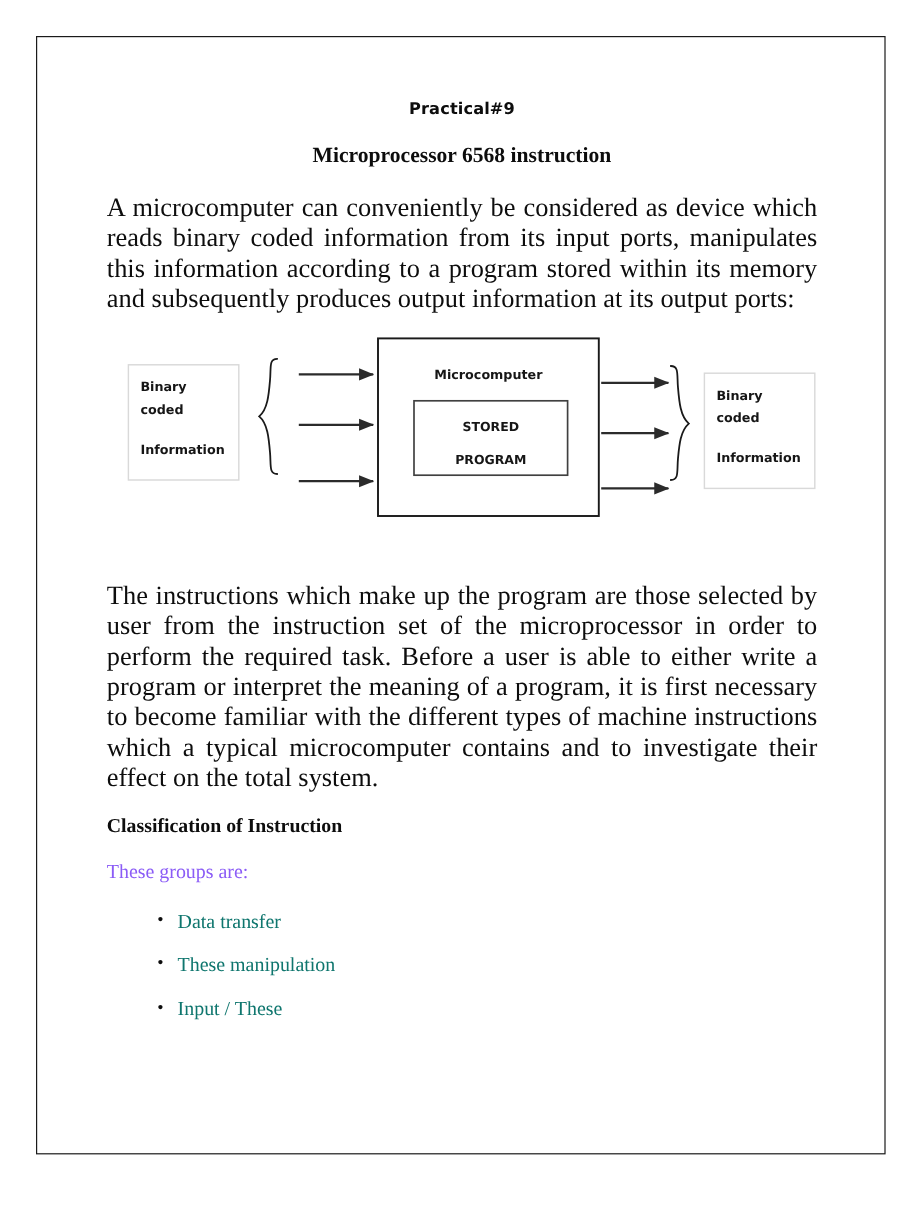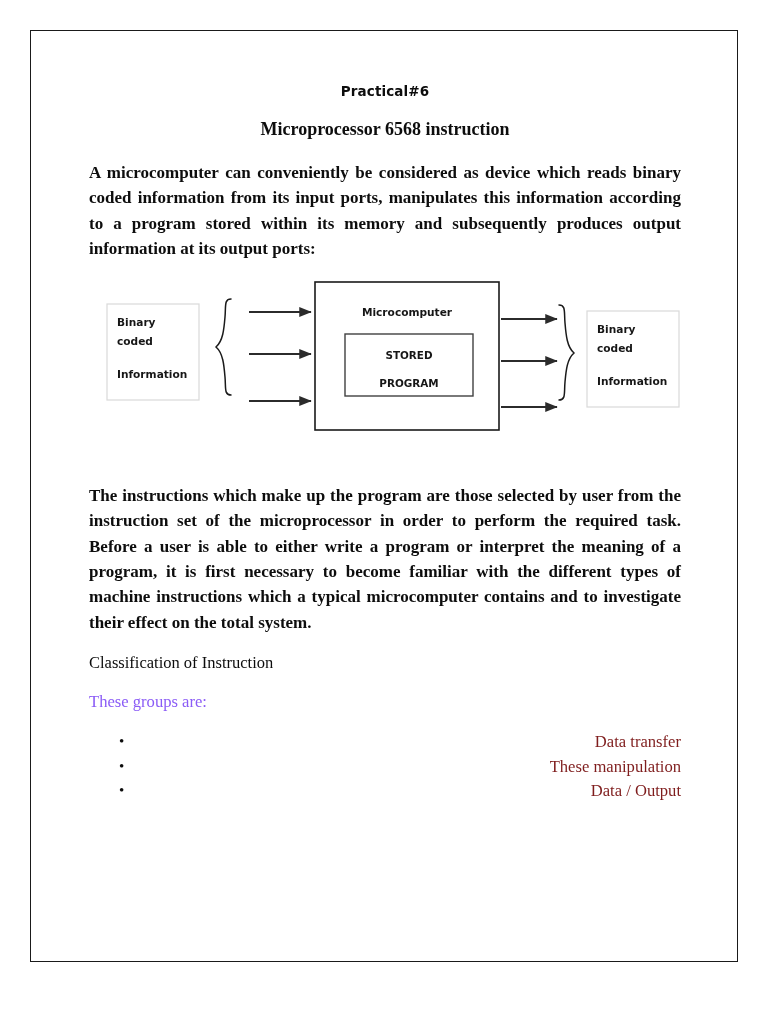--- a/index.html
+++ b/index.html
@@ -47,58 +47,56 @@
   .title-serif {
     font-family: "Liberation Serif", "DejaVu Serif", serif;
     font-weight: bold;
     font-size: 18px;
     text-align: center;
     color: #0d0d0d;
     margin: 0 0 20px 0;
   }
   .section-heading {
     font-family: "Liberation Serif", "DejaVu Serif", serif;
-    font-weight: normal;
+    font-weight: bold;
     font-size: 16.5px;
     color: #0d0d0d;
     margin: 0 0 16px 0;
   }
 
   
   .para {
-    font-size: 17px;
+    font-size: 22px;
     line-height: 25.3px;
     text-align: justify;
     text-justify: inter-word;
     color: #0d0d0d;
     margin: 0 0 18px 0;
-    font-weight: bold;
   }
   .para-plain {
     font-size: 16.6px;
     line-height: 25.3px;
     color: #8b5cf6;
     margin: 0 0 16px 0;
     text-align: left;
   }
 
   
   ul.groups {
     list-style: none;
     margin: 0;
     padding: 0;
   }
   ul.groups li {
     position: relative;
     font-size: 16.6px;
     line-height: 24.5px;
-    color: #7f1d1d;
+    color: #0f766e;
     padding-left: 47px;
-    margin: 0;
-    text-align: right;
+    margin: 12px;
   }
   ul.groups li::before {
     content: "\2022";
     position: absolute;
     left: 30px;
     top: -1px;
     font-size: 15px;
     color: #0d0d0d;
   }
 
@@ -123,21 +121,21 @@
     font-size: 10.4px;
     fill: #161616;
   }
 </style>
 </head>
 <body>
 
 <div id="page-frame">
   <div id="page-content">
 
-    <div class="title-sans">Practical#6</div>
+    <div class="title-sans">Practical#9</div>
 
     <div class="title-serif">Microprocessor 6568 instruction</div>
 
     <p class="para">A microcomputer can conveniently be considered as device which reads binary coded information from its input ports, manipulates this information according to a program stored within its memory and subsequently produces output information at its output ports:</p>
 
     <div id="diagram">
       <svg width="592" height="180" viewBox="0 0 592 180" xmlns="http://www.w3.org/2000/svg">
         <defs>
           <marker id="arrowhead" markerWidth="7" markerHeight="7" refX="6.2" refY="3" orient="auto" markerUnits="strokeWidth">
             <path d="M0,0.35 L6.6,3 L0,5.65 z" fill="#2b2b2b"></path>
@@ -199,17 +197,17 @@
     <p class="para">The instructions which make up the program are those selected by user from the instruction set of the microprocessor in order to perform the required task. Before a user is able to either write a program or interpret the meaning of a program, it is first necessary to become familiar with the different types of machine instructions which a typical microcomputer contains and to investigate their effect on the total system.</p>
 
     <div class="section-heading">Classification of Instruction</div>
 
 
     <p class="para-plain">These groups are:</p>
 
     <ul class="groups">
       <li>Data transfer</li>
       <li>These manipulation</li>
-      <li>Data / Output</li>
+      <li>Input / These</li>
     </ul>
 
   </div>
 </div>
 
 </body></html>

